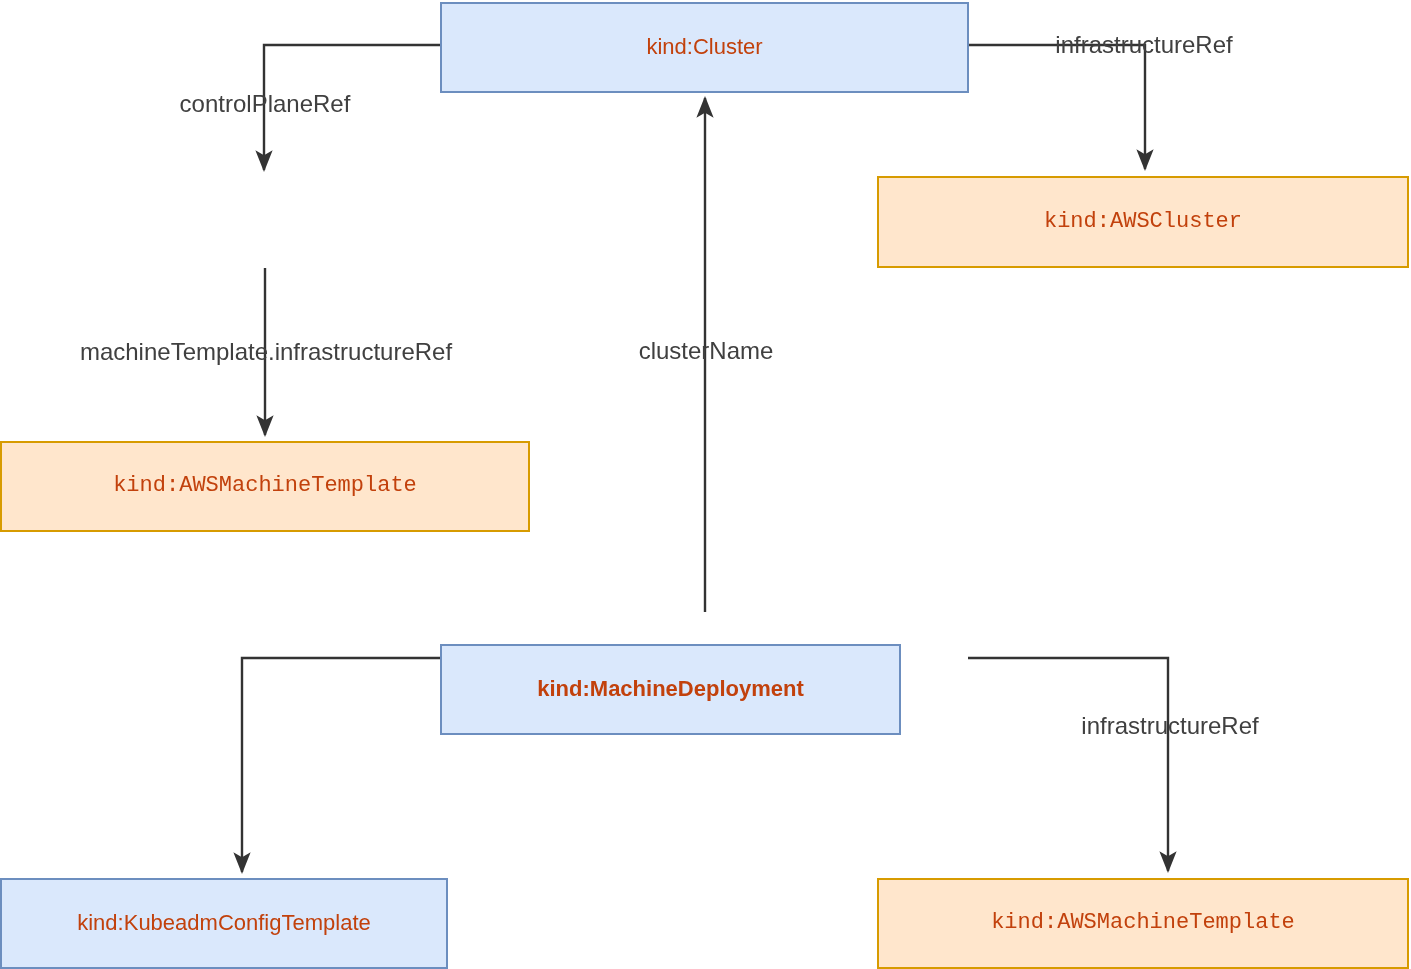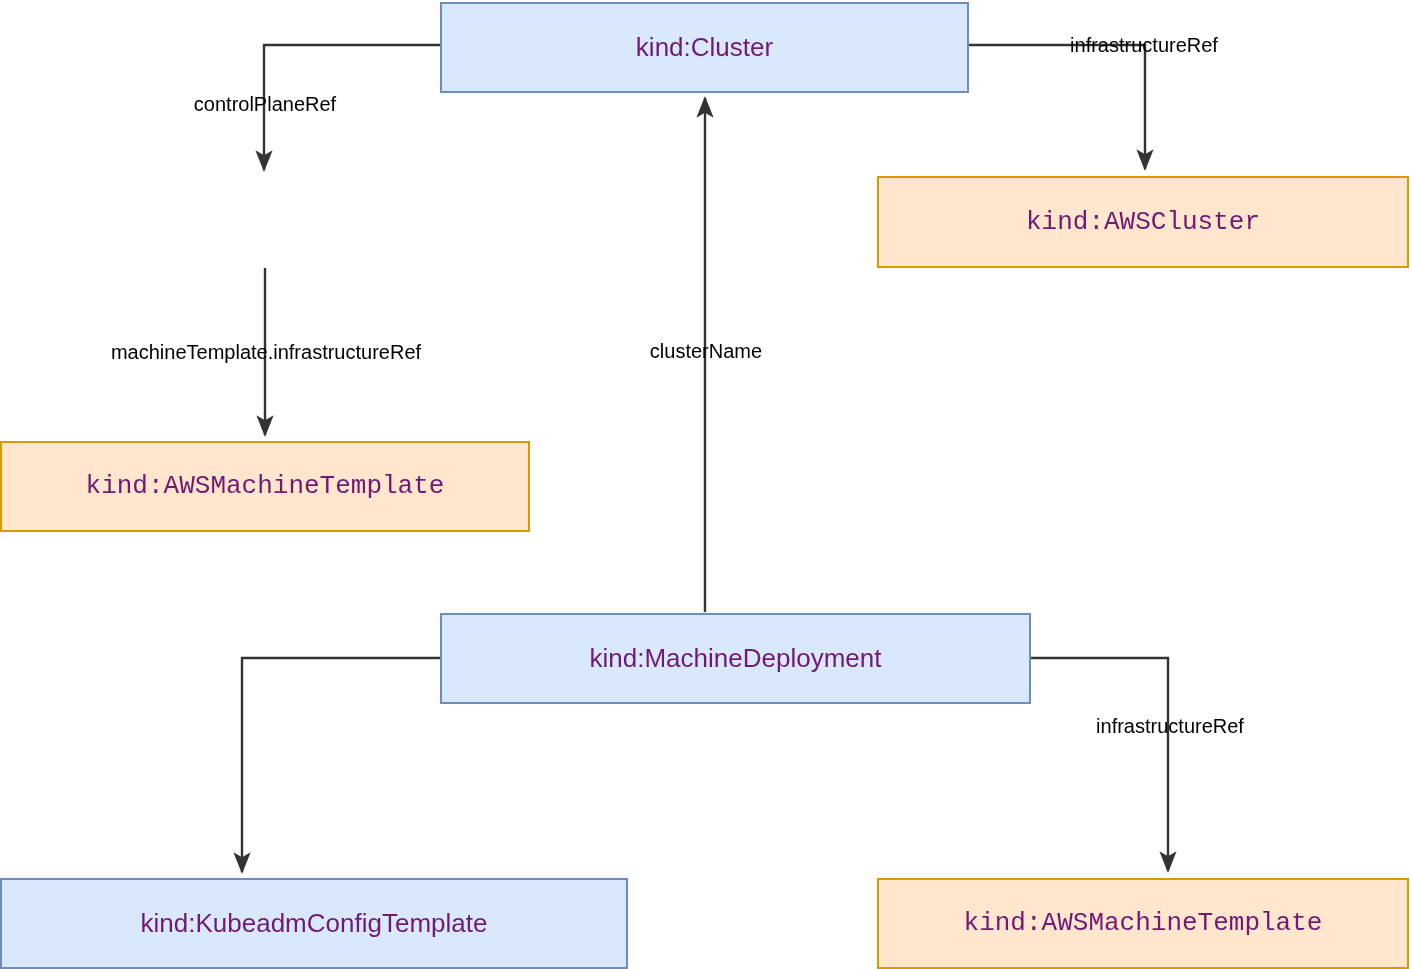--- a/index.html
+++ b/index.html
@@ -24,39 +24,39 @@
     pointer-events: none;
   }
   .node {
     position: absolute;
     box-sizing: border-box;
     display: flex;
     align-items: center;
     justify-content: center;
     border-width: 2px;
     border-style: solid;
-    font-size: 26px;
+    font-size: 22px;
     line-height: 1.1;
-    color: #701a75;
+    color: #c2410c;
     text-align: center;
     white-space: nowrap;
   }
   .node.blue {
     background: #dae8fc;
     border-color: #6c8ebf;
   }
   .node.orange {
     background: #ffe6cc;
     border-color: #d79b00;
     font-family: Liberation Mono, monospace;
   }
   .edge-label {
     position: absolute;
-    font-size: 20px;
-    color: #000000;
+    font-size: 24px;
+    color: #404040;
     white-space: nowrap;
     transform: translate(-50%, -50%);
     line-height: 1.1;
     pointer-events: none;
   }
 </style>
 </head>
 <body>
 
 <div id="canvas">
@@ -87,25 +87,25 @@
 
 
   <div class="node orange" style="left:877px; top:176px; width:532px; height:92px;">
     <span>kind:AWSCluster</span>
   </div>
 
   <div class="node orange" style="left:0px; top:441px; width:530px; height:91px;">
     <span>kind:AWSMachineTemplate</span>
   </div>
 
-  <div class="node blue" style="left:440px; top:613px; width:591px; height:91px;">
+  <div class="node blue" style="left:440px; top:644px; width:461px; height:91px;font-weight:bold;">
     <span>kind:MachineDeployment</span>
   </div>
 
-  <div class="node blue" style="left:0px; top:878px; width:628px; height:91px;">
+  <div class="node blue" style="left:0px; top:878px; width:448px; height:91px;">
     <span>kind:KubeadmConfigTemplate</span>
   </div>
 
   <div class="node orange" style="left:877px; top:878px; width:532px; height:91px;">
     <span>kind:AWSMachineTemplate</span>
   </div>
 
   <div class="edge-label" style="left:265px; top:88px;margin-top:16px;">controlPlaneRef</div>
 
   <div class="edge-label" style="left:1144px; top:45px;">infrastructureRef</div>

